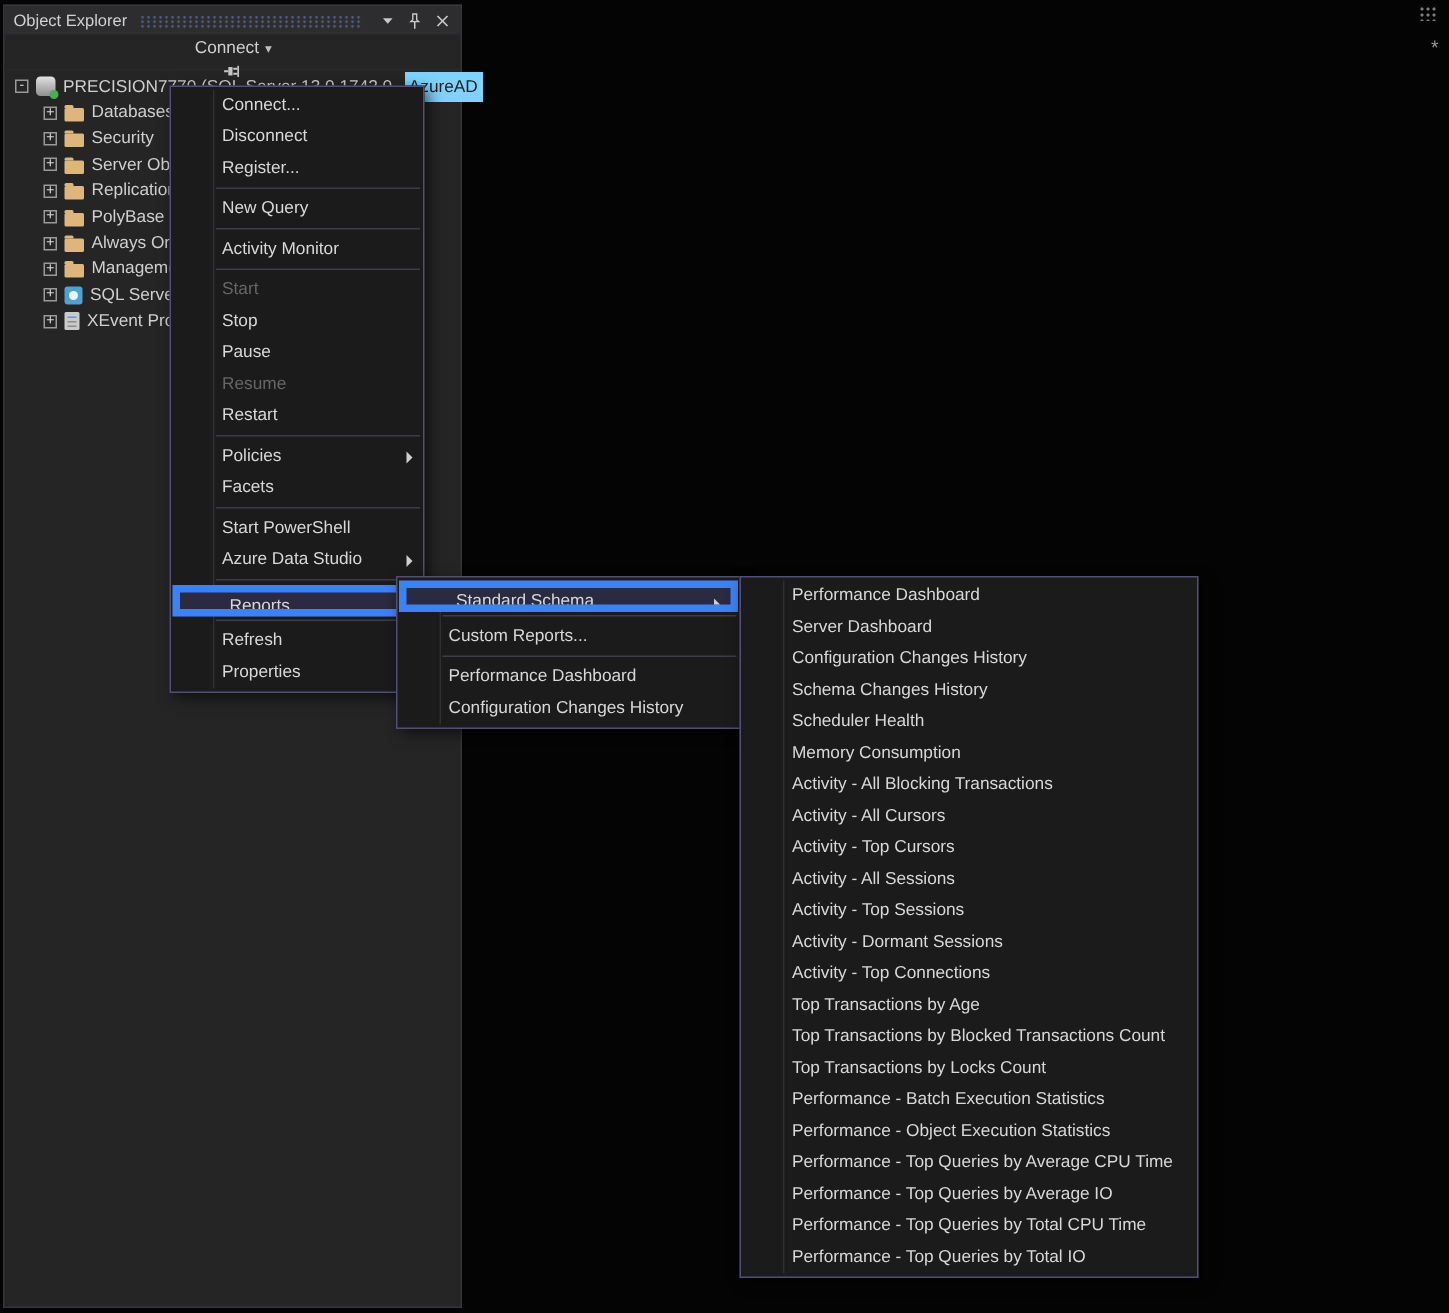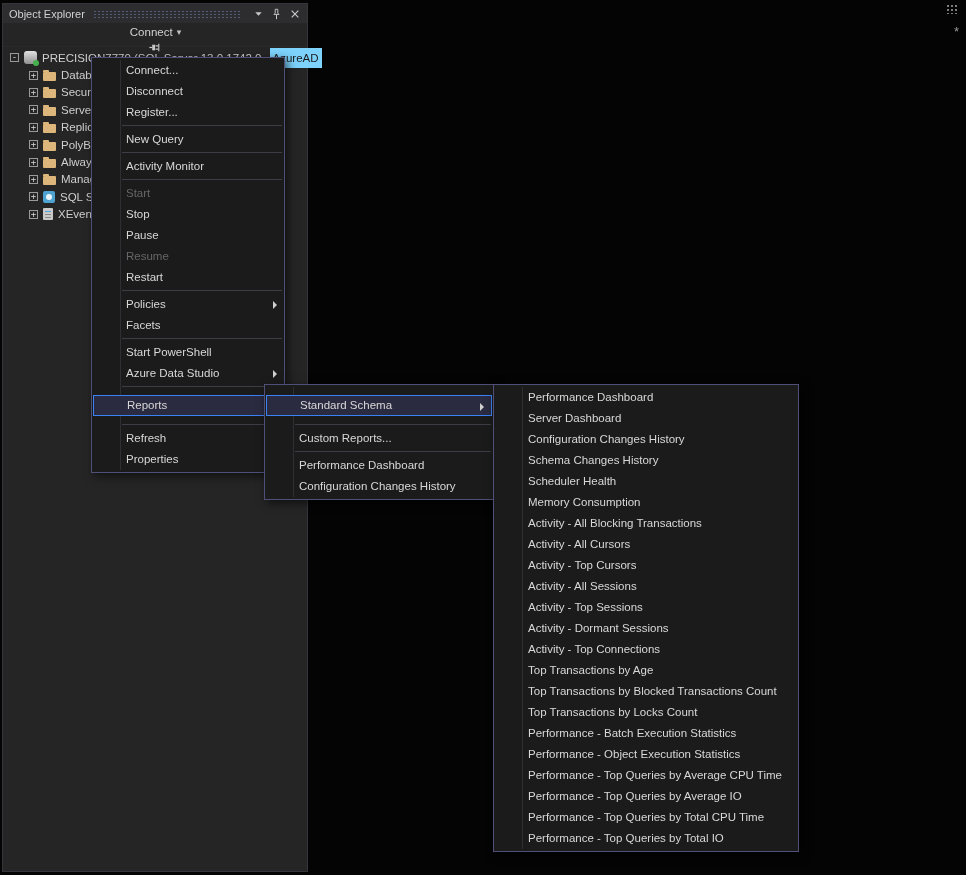--- a/index.html
+++ b/index.html
@@ -41,26 +41,26 @@
   .ticon-xevent::after{content:'';position:absolute;left:2px;top:2.5px;right:2px;height:1.5px;background:#4fa3d1;
                        box-shadow:0 3px 0 #8a8a8a,0 6px 0 #8a8a8a;}
 
   
   .menu{position:absolute;background:#1b1b1c;border:1px solid #4f4f78;padding:2px 0;
         box-shadow:3px 3px 9px rgba(0,0,0,.6);z-index:10;}
   .menu::before{content:'';position:absolute;left:28px;top:2px;bottom:2px;width:1px;background:#2e2e33;}
   .menu-item{height:21px;line-height:21px;padding:0 20px 0 34px;font-size:11.5px;color:#d8d8d8;
              position:relative;white-space:nowrap;overflow:hidden;}
   .menu-item.disabled{color:#666668;}
-  .menu-item.highlighted{border:1px solid #3b82f6;background:#2a2a40;line-height:19px;margin:8px 1px;padding-left:33px;}
+  .menu-item.highlighted{border:5px solid #3b82f6;background:#2a2a40;line-height:19px;margin:0 1px;padding-left:33px;}
   .mi-arrow{position:absolute;right:7px;top:6.5px;width:0;height:0;
             border-left:4px solid #cfcfcf;border-top:4px solid transparent;border-bottom:4px solid transparent;}
   .menu-sep{height:1px;background:#3d3d45;margin:2px 2px 3px 30px;}
 
-  #menu-server{left:91px;top:57px;width:194px;}
+  #menu-server{left:113px;top:57px;width:170px;}
   #menu-reports{left:264px;top:384px;width:230px;}
   #menu-standard{left:493px;top:384px;width:306px;}
 
   
   .edge-deco{position:absolute;}
   #edge1{right:8px;top:4px;width:12px;height:10px;
          background-image:radial-gradient(circle,#7d7d7d 1px,transparent 1.1px);background-size:4px 4px;}
   #edge2{right:7px;top:25px;color:#9a9a9a;font-size:13px;line-height:13px;}
 
   svg{display:block;}

